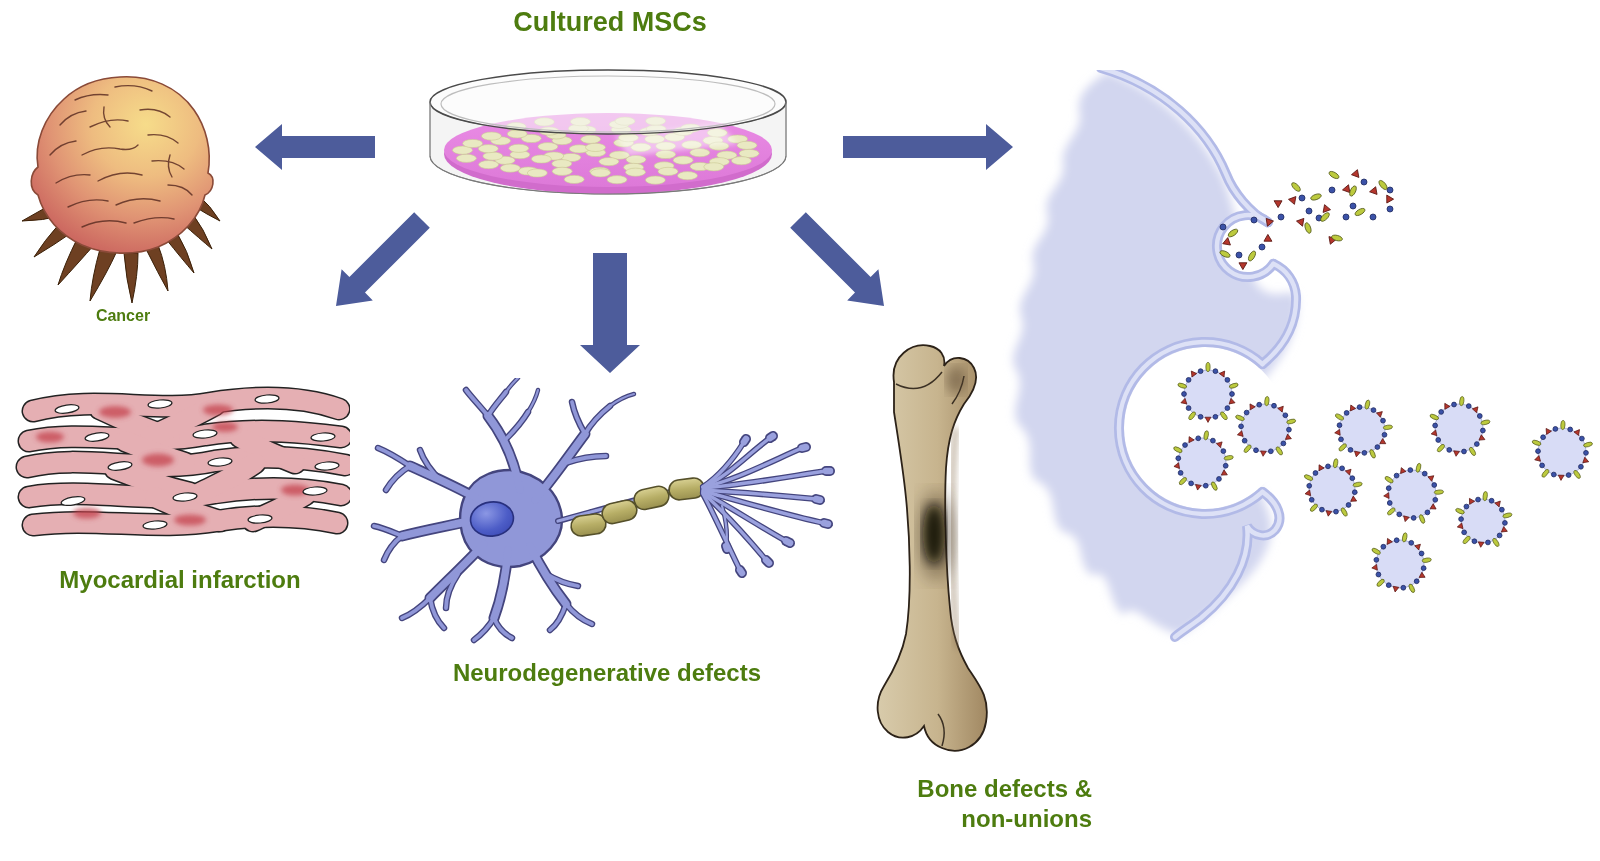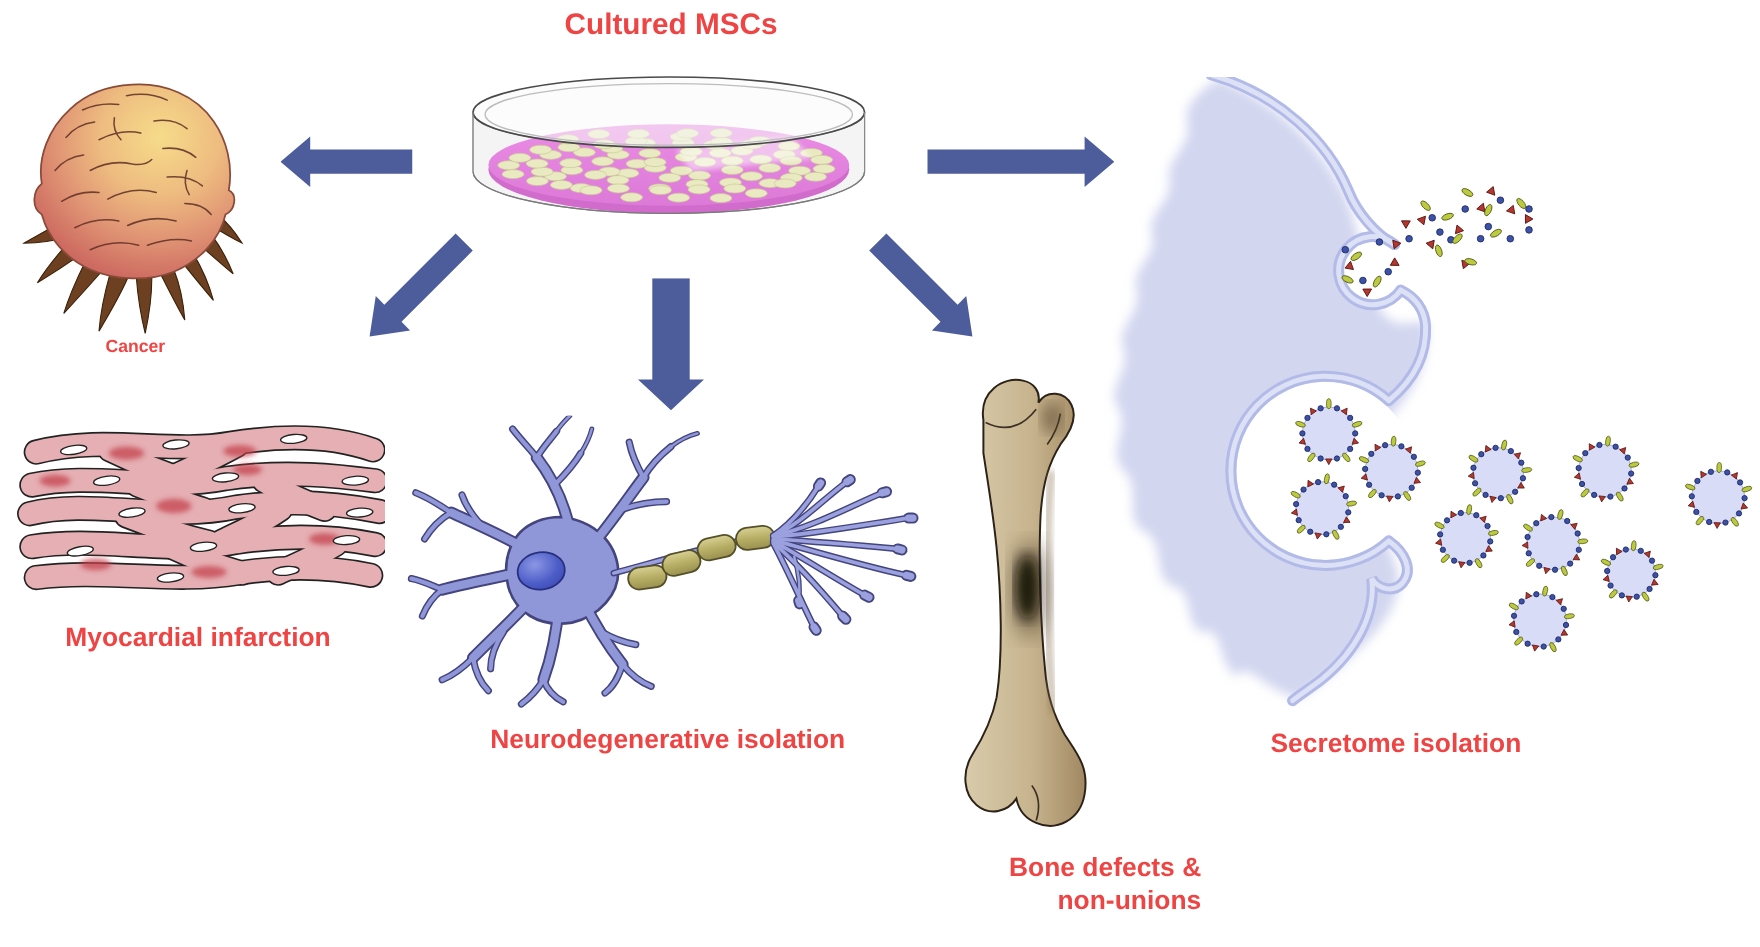--- a/index.html
+++ b/index.html
@@ -1,41 +1,40 @@
 <!DOCTYPE html>
 <html><head>
 <meta charset="utf-8">
 <style>
   html,body{margin:0;padding:0;background:#fff;}
   .canvas{position:relative;width:1600px;height:861px;background:#ffffff;overflow:hidden;
           font-family:"Liberation Sans","DejaVu Sans",sans-serif;}
-  .lbl{position:absolute;color:#ef4444;font-weight:700;text-align:center;line-height:1.22;}
+  .lbl{position:absolute;color:#4d7c0f;font-weight:700;text-align:center;line-height:1.22;}
   .title{left:410px;top:6px;width:400px;font-size:27px;}
   .lbl-cancer{left:48px;top:306px;width:150px;font-size:16px;}
   .lbl-myo{left:20px;top:565px;width:320px;font-size:24px;}
   .lbl-neuro{left:407px;top:658px;width:400px;font-size:24px;}
   .lbl-bone{left:792px;top:774px;width:300px;font-size:24px;line-height:30px;text-align:right;}
   .lbl-secretome{left:1119px;top:662px;width:300px;font-size:24px;}
   .lbl span{display:block;}
   svg{position:absolute;display:block;}
 </style>
 </head>
 <body>
 
 <div class="canvas">
 
   <div class="lbl title">Cultured MSCs</div>
   <div class="lbl lbl-cancer">Cancer</div>
   <div class="lbl lbl-myo">Myocardial infarction</div>
-  <div class="lbl lbl-neuro">Neurodegenerative isolation</div>
+  <div class="lbl lbl-neuro">Neurodegenerative defects</div>
   <div class="lbl lbl-bone">
     <span>Bone defects &amp;</span>
     <span>non-unions</span>
   </div>
-  <div class="lbl lbl-secretome">Secretome isolation</div>
 
   <svg style="left:420px;top:58px" width="380" height="150" viewBox="0 0 380 150">
     <defs>
       <linearGradient id="medgrad" x1="0" y1="0" x2="0" y2="1">
         <stop offset="0" stop-color="#ea8ce5"></stop>
           <stop offset="1" stop-color="#dd79d8"></stop>
       </linearGradient>
       <filter id="p-blur">
           <feGaussianBlur stdDeviation="2.5"></feGaussianBlur>
         </filter>

